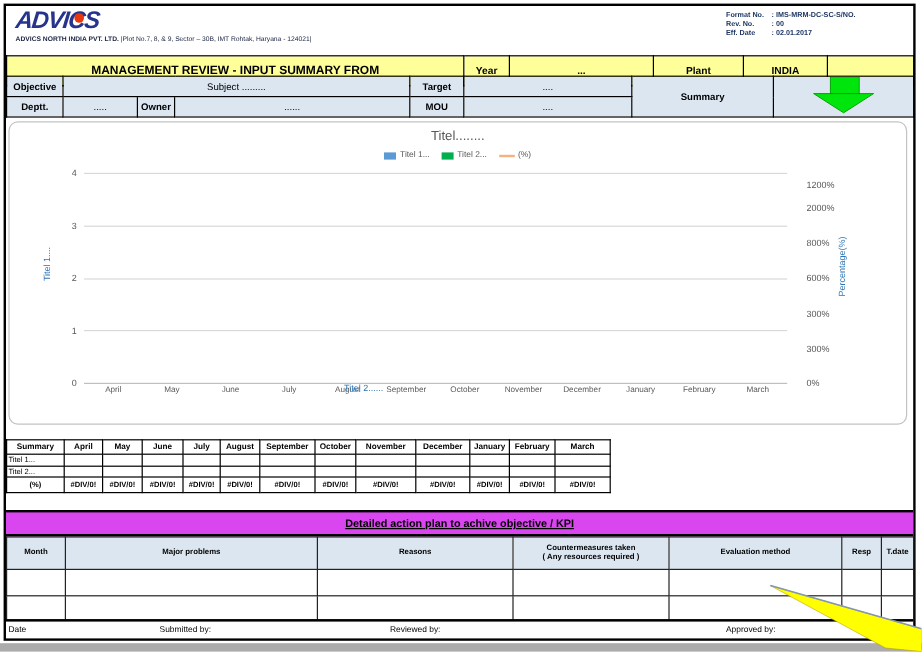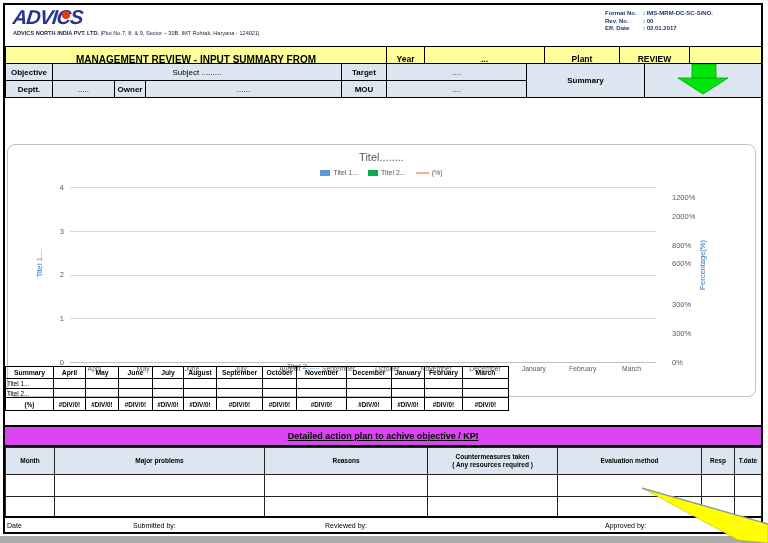--- a/index.html
+++ b/index.html
@@ -27,21 +27,21 @@
   .tA td{border:1px solid #000;background:#FFFF99;height:16px;text-align:center;
          font-size:8.5px;font-weight:bold;padding:4px;overflow:hidden;}
   .tA td.main{font-size:10px;}
   .tB{top:58px;width:756px;}
   .tB td{border:1px solid #000;background:#DCE6F1;height:16px;text-align:center;
          font-size:8px;padding:0;overflow:hidden;}
   .tB td.lab{font-weight:bold;}
   .tB td.arrowcell{text-align:center;vertical-align:middle;}
   
   .chart{position:absolute;left:2px;top:96px;width:749px;height:253px;
-         box-sizing:border-box;border:1px solid #c3c3c3;border-radius:8px;background:#fff;margin-top:43px;}
+         box-sizing:border-box;border:1px solid #c3c3c3;border-radius:8px;background:#fff;}
   .chart-title{position:absolute;left:0;top:6px;width:100%;text-align:center;
                font-size:11px;color:#595959;}
   .legend{position:absolute;left:0;top:24px;width:100%;display:flex;
           justify-content:center;align-items:center;gap:10px;font-size:7px;color:#595959;}
   .legend .item{display:flex;align-items:center;gap:3px;}
   .sw{width:10px;height:6px;display:inline-block;}
   .sw-line{width:13px;height:2px;display:inline-block;}
   .gl{position:absolute;left:62px;width:586px;height:1px;background:#d9d9d9;}
   .axisline{position:absolute;left:62px;width:586px;height:1px;background:#bfbfbf;}
   .ytick{position:absolute;left:30px;width:26px;text-align:right;font-size:7.5px;color:#595959;}
@@ -101,21 +101,21 @@
         <col style="width:75px">
         <col style="width:70px">
         <col style="width:72px">
       </colgroup>
     <tbody>
         <tr>
       <td class="main">MANAGEMENT REVIEW - INPUT SUMMARY FROM</td>
       <td>Year</td>
       <td>...</td>
       <td>Plant</td>
-      <td>REVIEW</td>
+      <td>INDIA</td>
       <td></td>
     </tr>
   </tbody>
     </table>
 
   <table class="tB">
     <colgroup>
         <col style="width:47px">
         <col style="width:62px">
         <col style="width:31px">
@@ -175,21 +175,21 @@
 
     <div class="ytick" style="top:38px">4</div>
     <div class="ytick" style="top:82px">3</div>
     <div class="ytick" style="top:125px">2</div>
     <div class="ytick" style="top:169px">1</div>
     <div class="ytick" style="top:213px">0</div>
 
     <div class="rtick" style="top:48px">1200%</div>
     <div class="rtick" style="top:67px">2000%</div>
     <div class="rtick" style="top:96px">800%</div>
-    <div class="rtick" style="top:114px">600%</div>
+    <div class="rtick" style="top:125px">600%</div>
     <div class="rtick" style="top:155px">300%</div>
     <div class="rtick" style="top:184px">300%</div>
     <div class="rtick" style="top:213px">0%</div>
 
     <div class="xlabels">
       <div>April</div>
       <div>May</div>
       <div>June</div>
       <div>July</div>
       <div>August</div>

